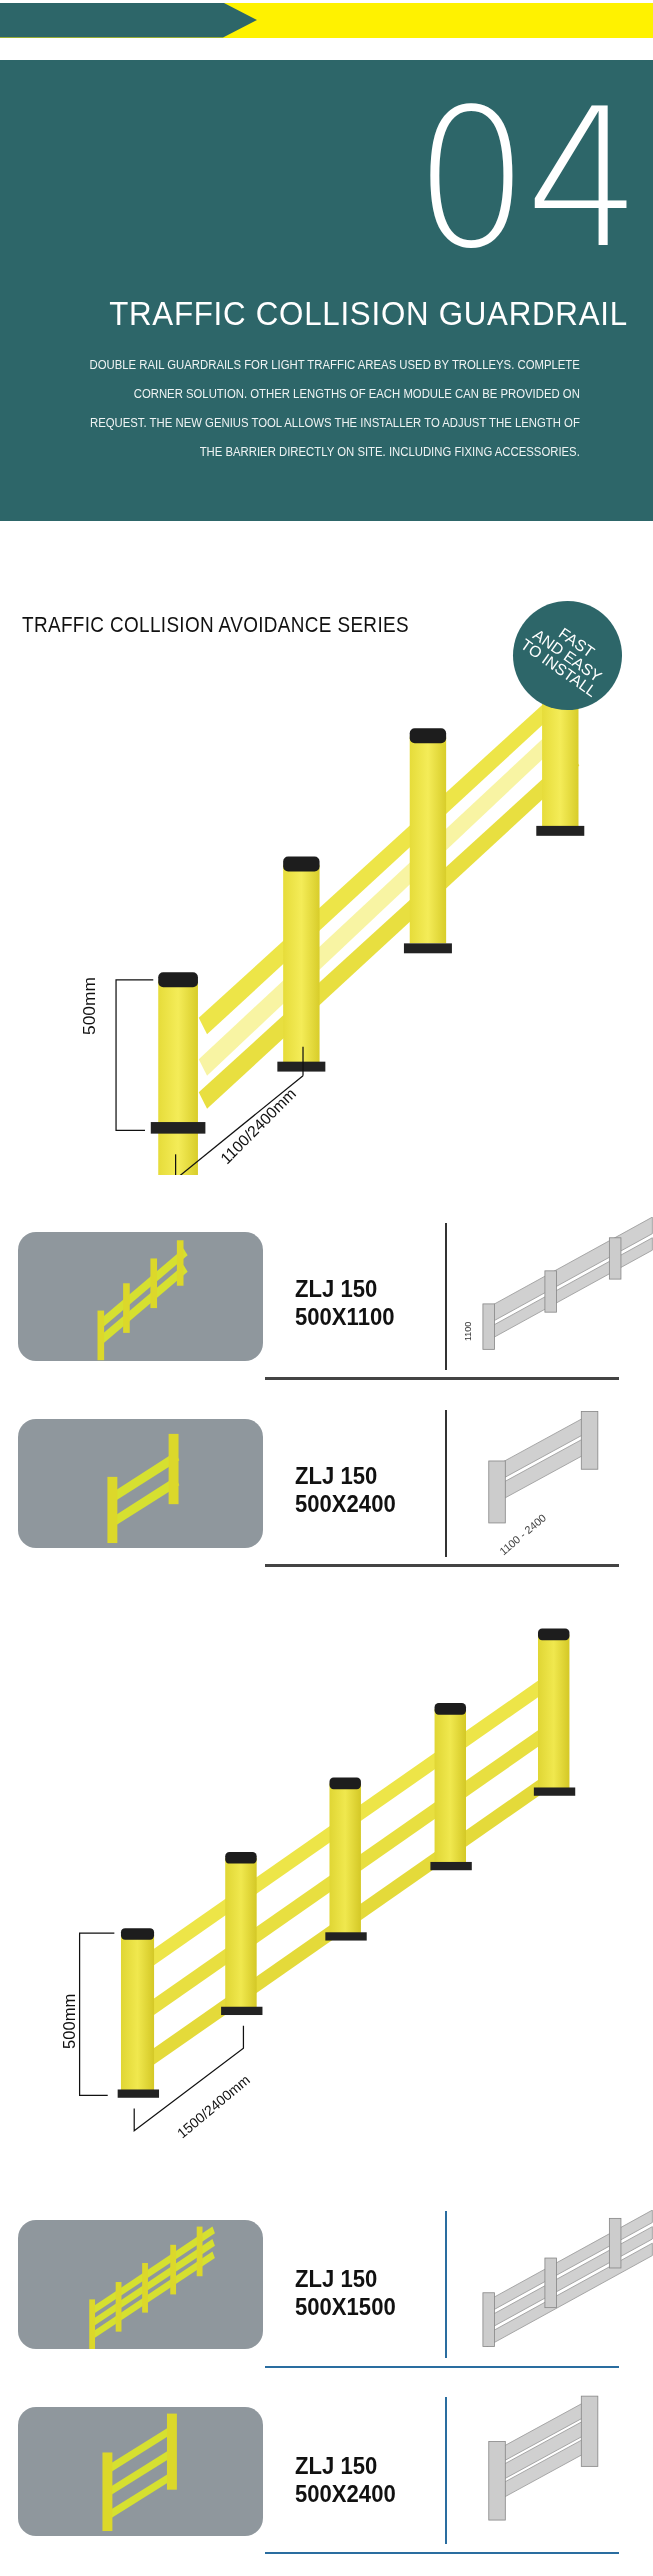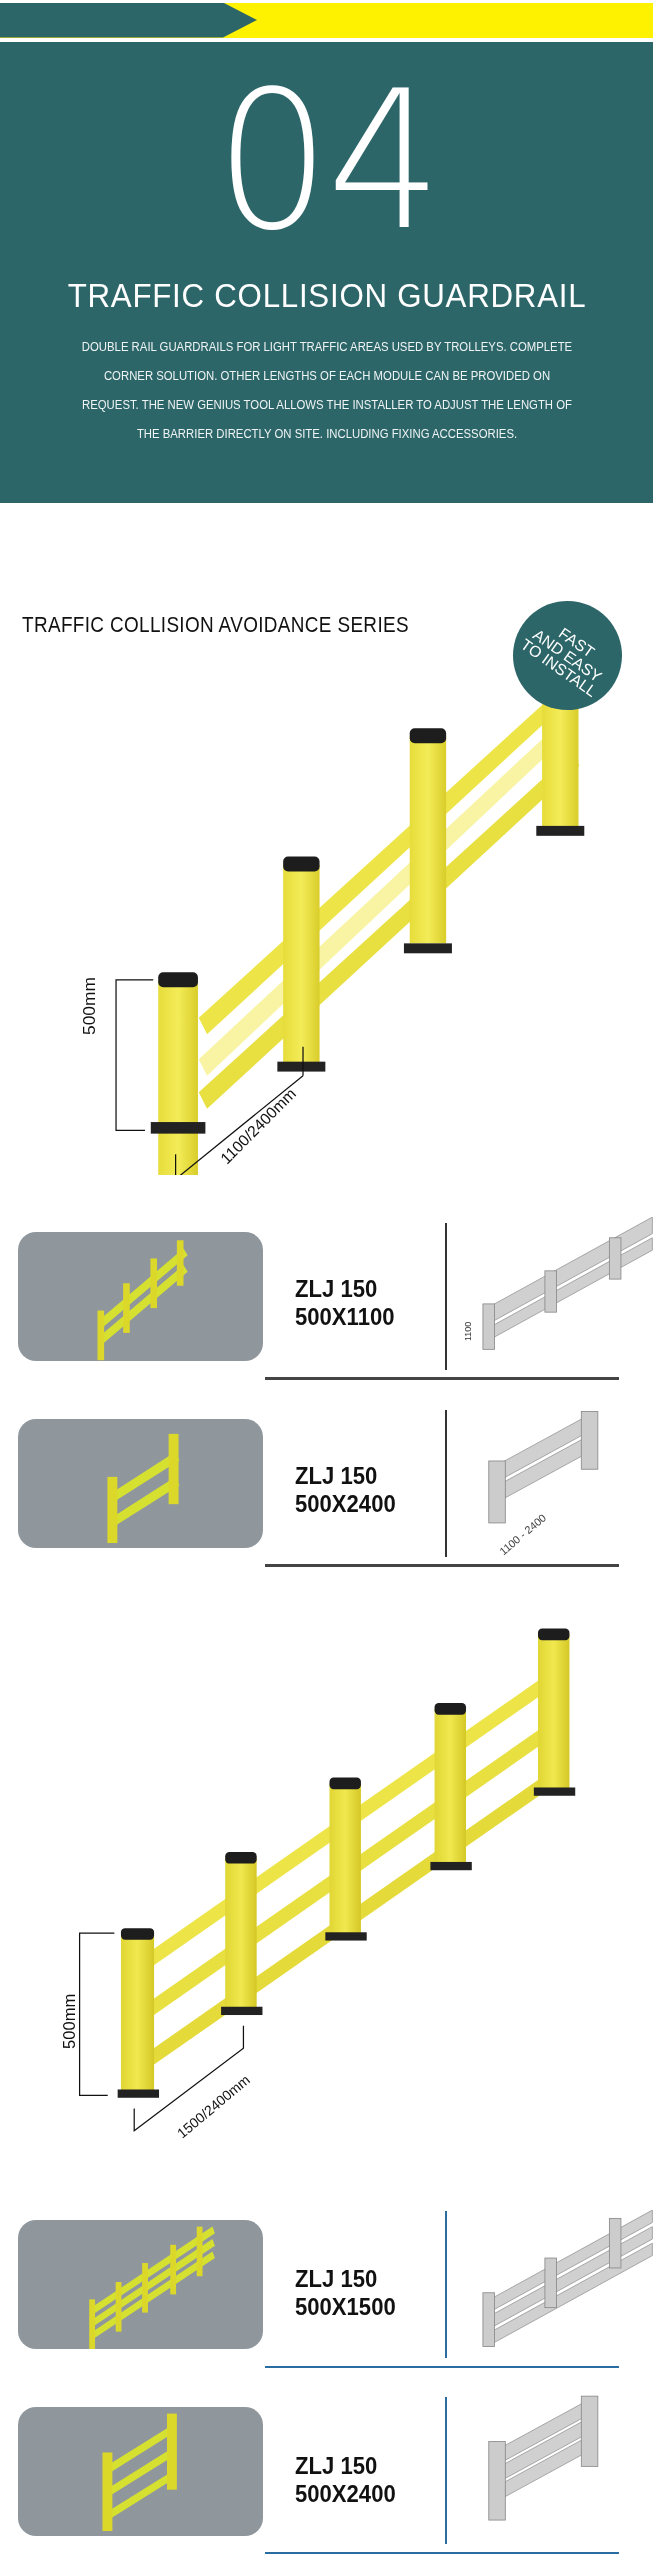--- a/index.html
+++ b/index.html
@@ -3,21 +3,21 @@
 <meta charset="utf-8">
 <style>
   * { box-sizing: border-box; margin: 0; padding: 0; }
   body { width: 654px; height: 2576px; background: #ffffff; font-family: "Liberation Sans", sans-serif; position: relative; overflow: hidden; }
   .abs { position: absolute; }
 
   
   .top-strip { left: 0; top: 2.5px; width: 654px; height: 35px; background: #fff200; }
   .top-arrow { left: 0; top: 2.5px; width: 257px; height: 35px; background: #2d6669;
                clip-path: polygon(0 0, 223px 0, 257px 50%, 223px 100%, 0 100%); }
-  .hero { left: 0; top: 42px; width: 654px; height: 461px; background: #2d6669; color: #fff; text-align: center; }
+  .hero { left: 0; top: 60px; width: 654px; height: 461px; background: #2d6669; color: #fff; text-align: right; }
   .hero-num { position: absolute; left: 0; width: 654px; top: 25px; font-size: 190px; font-weight: 300; line-height: 1;
               font-family: "DejaVu Sans", sans-serif; letter-spacing: -3.3px; color: #fff; transform: scaleX(0.95); }
   .hero-title { position: absolute; left: 0; width: 654px; top: 234px; font-size: 34px; letter-spacing: 0.8px; transform: scaleX(0.92); }
   .hero-desc { position: absolute; left: 33px; width: 588px; top: 290px; font-size: 13.2px; line-height: 29px; transform: scaleX(0.86); opacity: 0.92; }
 
   .series-title { left: 22.3px; top: 613px; font-size: 21.5px; color: #111; transform: scaleX(0.88); transform-origin: left; letter-spacing: 0.4px; }
 
   .badge { left: 513px; top: 601px; width: 109px; height: 109px; border-radius: 50%; background: #2d6669; color: #fff;
            display: flex; align-items: center; justify-content: center; text-align: center; font-size: 15.7px; line-height: 15.7px; transform: rotate(35deg); }
 

